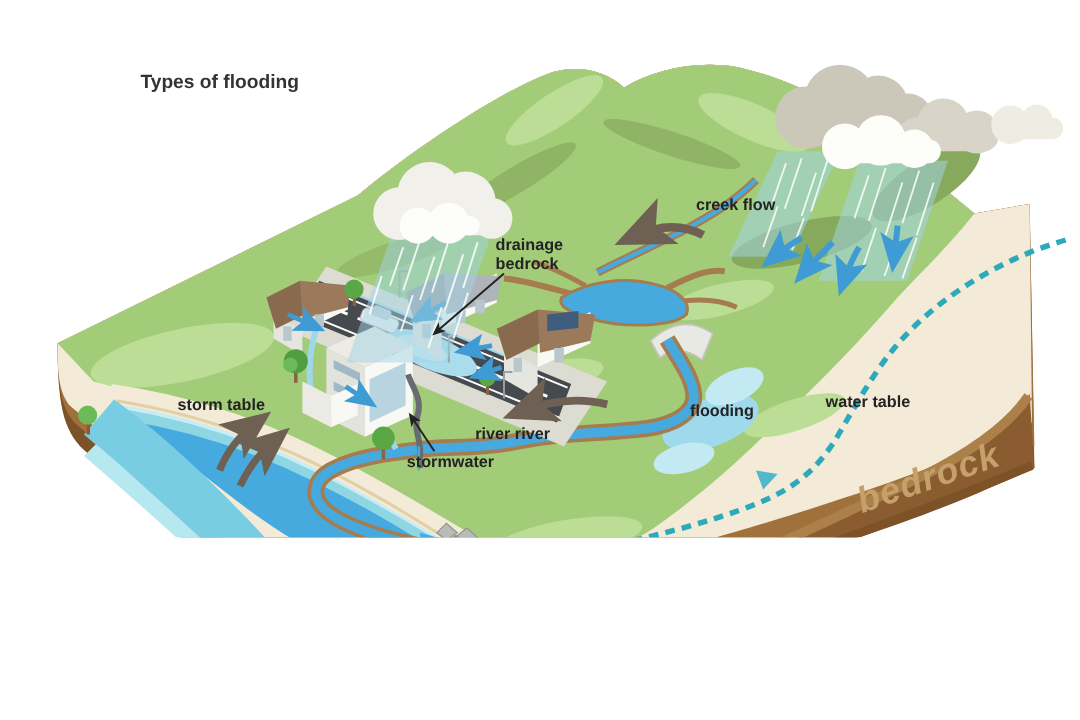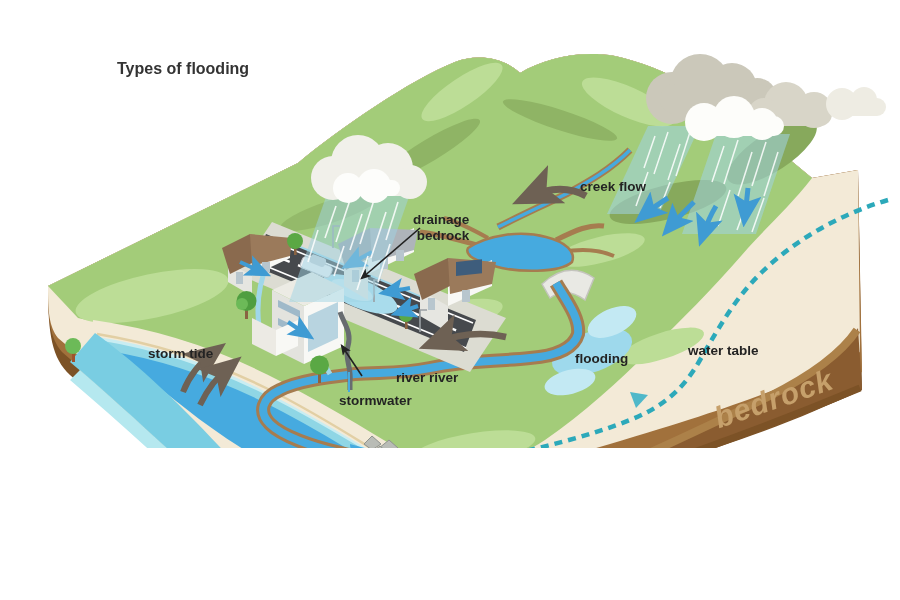--- a/index.html
+++ b/index.html
@@ -1,20 +1,20 @@
 <!DOCTYPE html>
 <html><head>
 <meta charset="utf-8">
 <style>
   html,body{margin:0;padding:0;background:#ffffff;}
   #stage{position:relative;width:900px;height:448px;background:#ffffff;overflow:hidden;
-         font-family:"Liberation Sans",sans-serif;text-align:right;}
+         font-family:"Liberation Sans",sans-serif;}
   #scene{position:absolute;left:0;top:0;}
   .lbl{position:absolute;color:#232323;font-weight:bold;font-size:13.5px;line-height:1.18;
-       white-space:pre-line;margin-top:16px;}
+       white-space:pre-line;}
   .lbl .it{font-style:italic;font-weight:normal;}
   #title{position:absolute;left:117px;top:60px;font-size:16px;font-weight:bold;color:#333;}
   #bedrock-label{position:absolute;left:712px;top:382px;font-size:30px;font-weight:bold;
        font-style:italic;color:#c6a06b;transform:rotate(-19deg);letter-spacing:1px;}
 </style>
 </head>
 <body>
 
 <div id="stage">
 
@@ -349,20 +349,20 @@
   <g stroke="#222" stroke-width="1.6" fill="none">
     <path d="M420,228 L362,278" marker-end="url(#mBlack)"></path>
     <path d="M362,376 L342,346" marker-end="url(#mBlack)"></path>
   </g>
 </svg>
 
 <div id="title">Types of flooding</div>
 <div class="lbl" style="left:580px;top:163px">creek flow</div>
 <div class="lbl" style="left:413px;top:196px">drainage
 bedrock</div>
-<div class="lbl" style="left:148px;top:330px">storm tide</div>
+<div class="lbl" style="left:148px;top:330px">storm table</div>
 <div class="lbl" style="left:396px;top:354px">river river</div>
 <div class="lbl" style="left:339px;top:377px">stormwater</div>
 <div class="lbl" style="left:575px;top:335px">flooding</div>
 <div class="lbl" style="left:688px;top:327px">water table</div>
 <div id="bedrock-label">bedrock</div>
 
 </div>
 
 </body></html>

